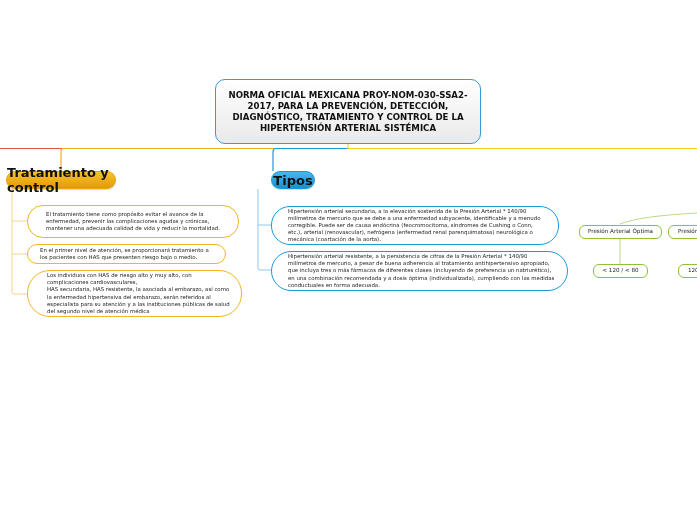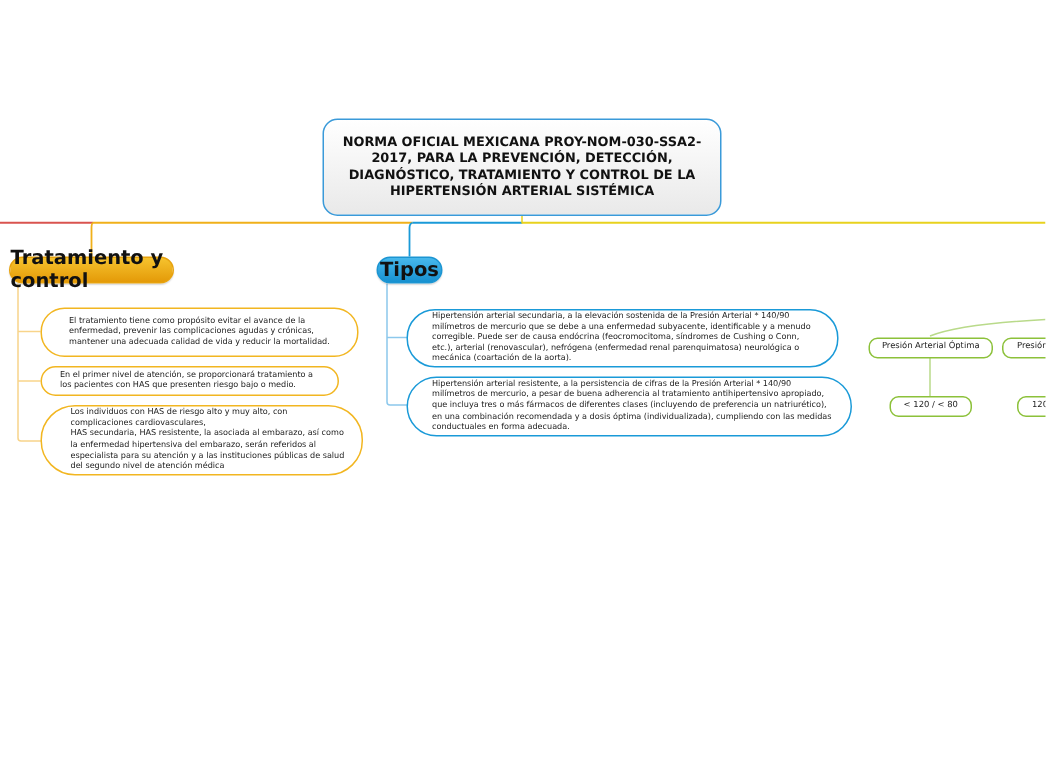--- a/index.html
+++ b/index.html
@@ -14,21 +14,21 @@
       display:flex; align-items:center; justify-content:center; text-align:center;
       font-weight:bold; font-size:8.6px; line-height:11px; color:#111;
       padding:2px 10px;
     }
     .topic {
       height:18px; border-radius:9px; box-sizing:border-box;
       display:flex; align-items:center; justify-content:center;
       font-weight:bold; font-size:13px; color:#111;
     }
     .topic.orange { background:linear-gradient(#f6c32e, #e49a08); border:1px solid #e7a20d; box-shadow:0 1px 1px rgba(0,0,0,0.15); }
-    .topic.blue { background:linear-gradient(#47b8ec, #1791d0); border:1px solid #1c95d2; box-shadow:0 1px 1px rgba(0,0,0,0.15); }
+    .topic.blue { background:linear-gradient(#47b8ec, #1791d0); border:1px solid #1c95d2; box-shadow:0 1px 1px rgba(0,0,0,0.15);margin-left:20px; }
     .sub {
       box-sizing:border-box; background:#ffffff;
       font-size:5.4px; line-height:7.1px; color:#222;
       display:flex; align-items:center;
     }
     .sub span { display:block; white-space:pre-line; }
     .sub.orange { border:1.6px solid #f2b621; }
     .sub.blue { border:1.6px solid #1a9ad8; }
     .sub.green { border:1.6px solid #8cc13a; justify-content:center; text-align:center; }
   </style>

